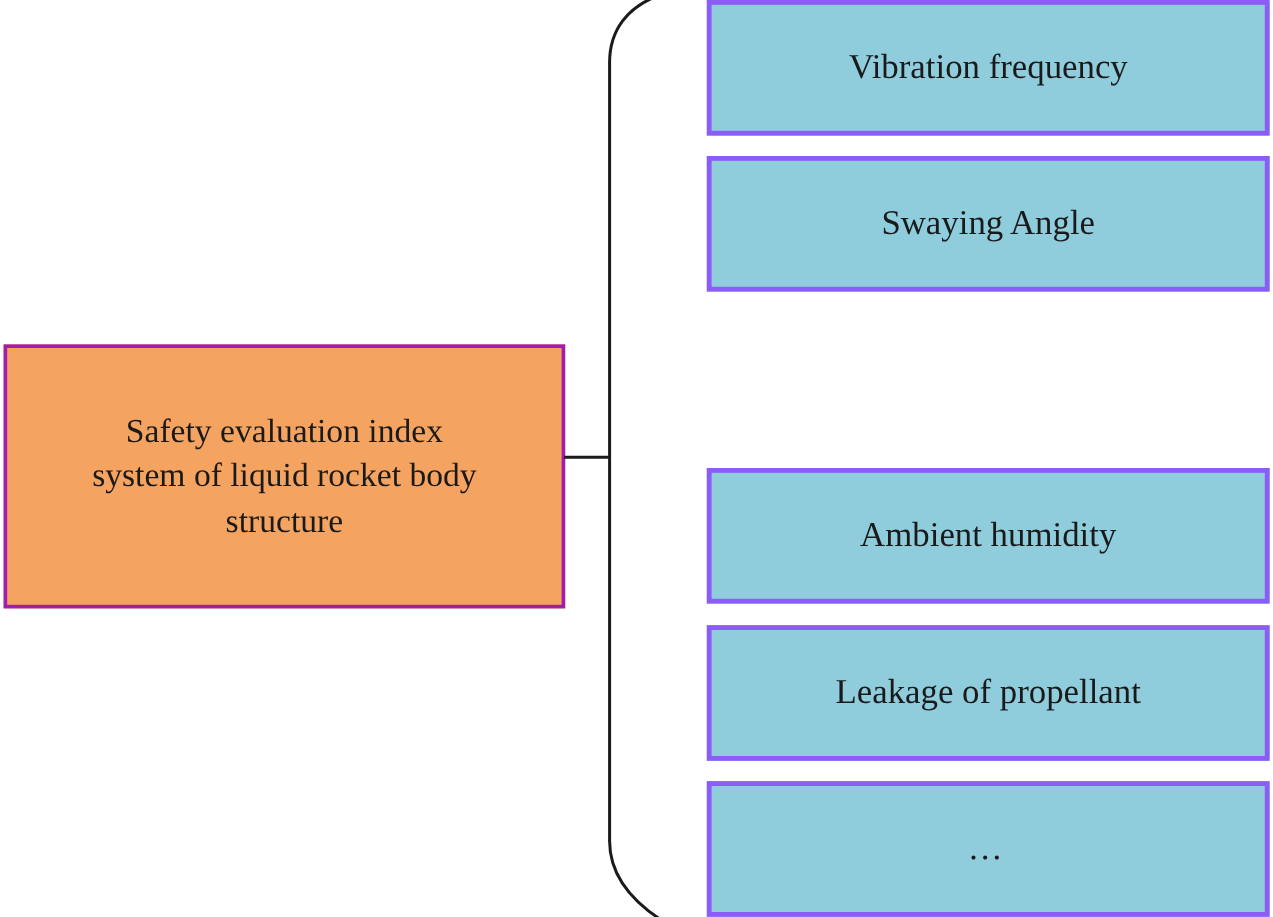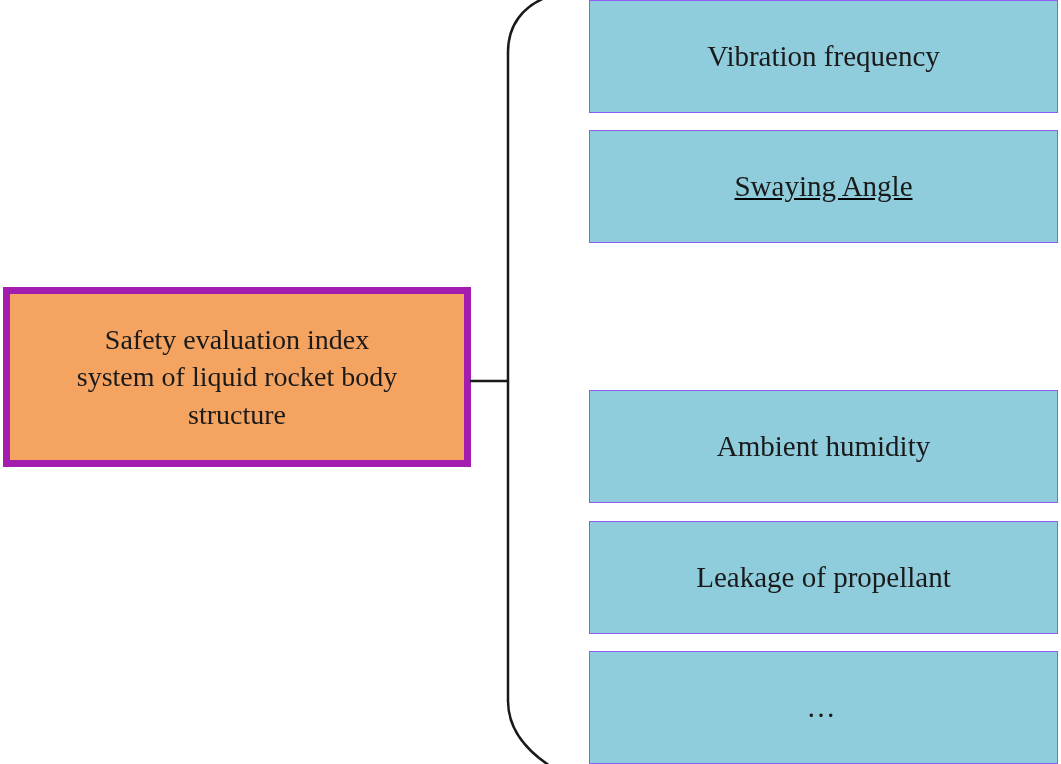--- a/index.html
+++ b/index.html
@@ -19,23 +19,23 @@
     height: 764px;
     background: #ffffff;
   }
 
   
   .root-node {
     position: absolute;
     left: 3px;
     top: 287px;
     width: 468px;
-    height: 180px;
+    height: 220px;
     background: #F4A460;
-    border: 7px solid #a21caf;
+    border: 3px solid #a21caf;
     box-sizing: border-box;
     display: flex;
     align-items: center;
     justify-content: center;
     text-align: center;
   }
   .root-node .root-label {
     font-size: 28px;
     line-height: 1.33;
     color: #1a1a1a;
@@ -53,21 +53,21 @@
     overflow: visible;
   }
 
   
   .leaf-node {
     position: absolute;
     left: 589px;
     width: 469px;
     height: 113px;
     background: #8FCDDD;
-    border: 1px solid #8b5cf6;
+    border: 4px solid #8b5cf6;
     box-sizing: border-box;
     display: flex;
     align-items: center;
     justify-content: center;
   }
   .leaf-node .leaf-label {
     font-size: 29px;
     line-height: 1.2;
     color: #1a1a1a;
     padding: 0 8px;
@@ -95,21 +95,21 @@
     <line x1="42" y1="52" x2="42" y2="701" stroke="#1a1a1a" stroke-width="2.5"></line>
 
     <path d="M 42 52 C 42 24 58 6 81 -3" fill="none" stroke="#1a1a1a" stroke-width="2.5" stroke-linecap="round"></path>
 
     <path d="M 42 701 C 42 729 60 750 84 766" fill="none" stroke="#1a1a1a" stroke-width="2.5" stroke-linecap="round"></path>
   </svg>
 
   <div class="leaf-node" style="top:0px;">
     <span class="leaf-label">Vibration frequency</span>
   </div>
-  <div class="leaf-node" style="top:130px;text-decoration:underline;">
+  <div class="leaf-node" style="top:130px;">
     <span class="leaf-label">Swaying Angle</span>
   </div>
   <div class="leaf-node" style="top:521px;">
     <span class="leaf-label">Leakage of propellant</span>
   </div>
   <div class="leaf-node" style="top:390px;">
     <span class="leaf-label">Ambient humidity</span>
   </div>
   <div class="leaf-node ellipsis" style="top:651px;">
     <span class="leaf-label">…</span>

